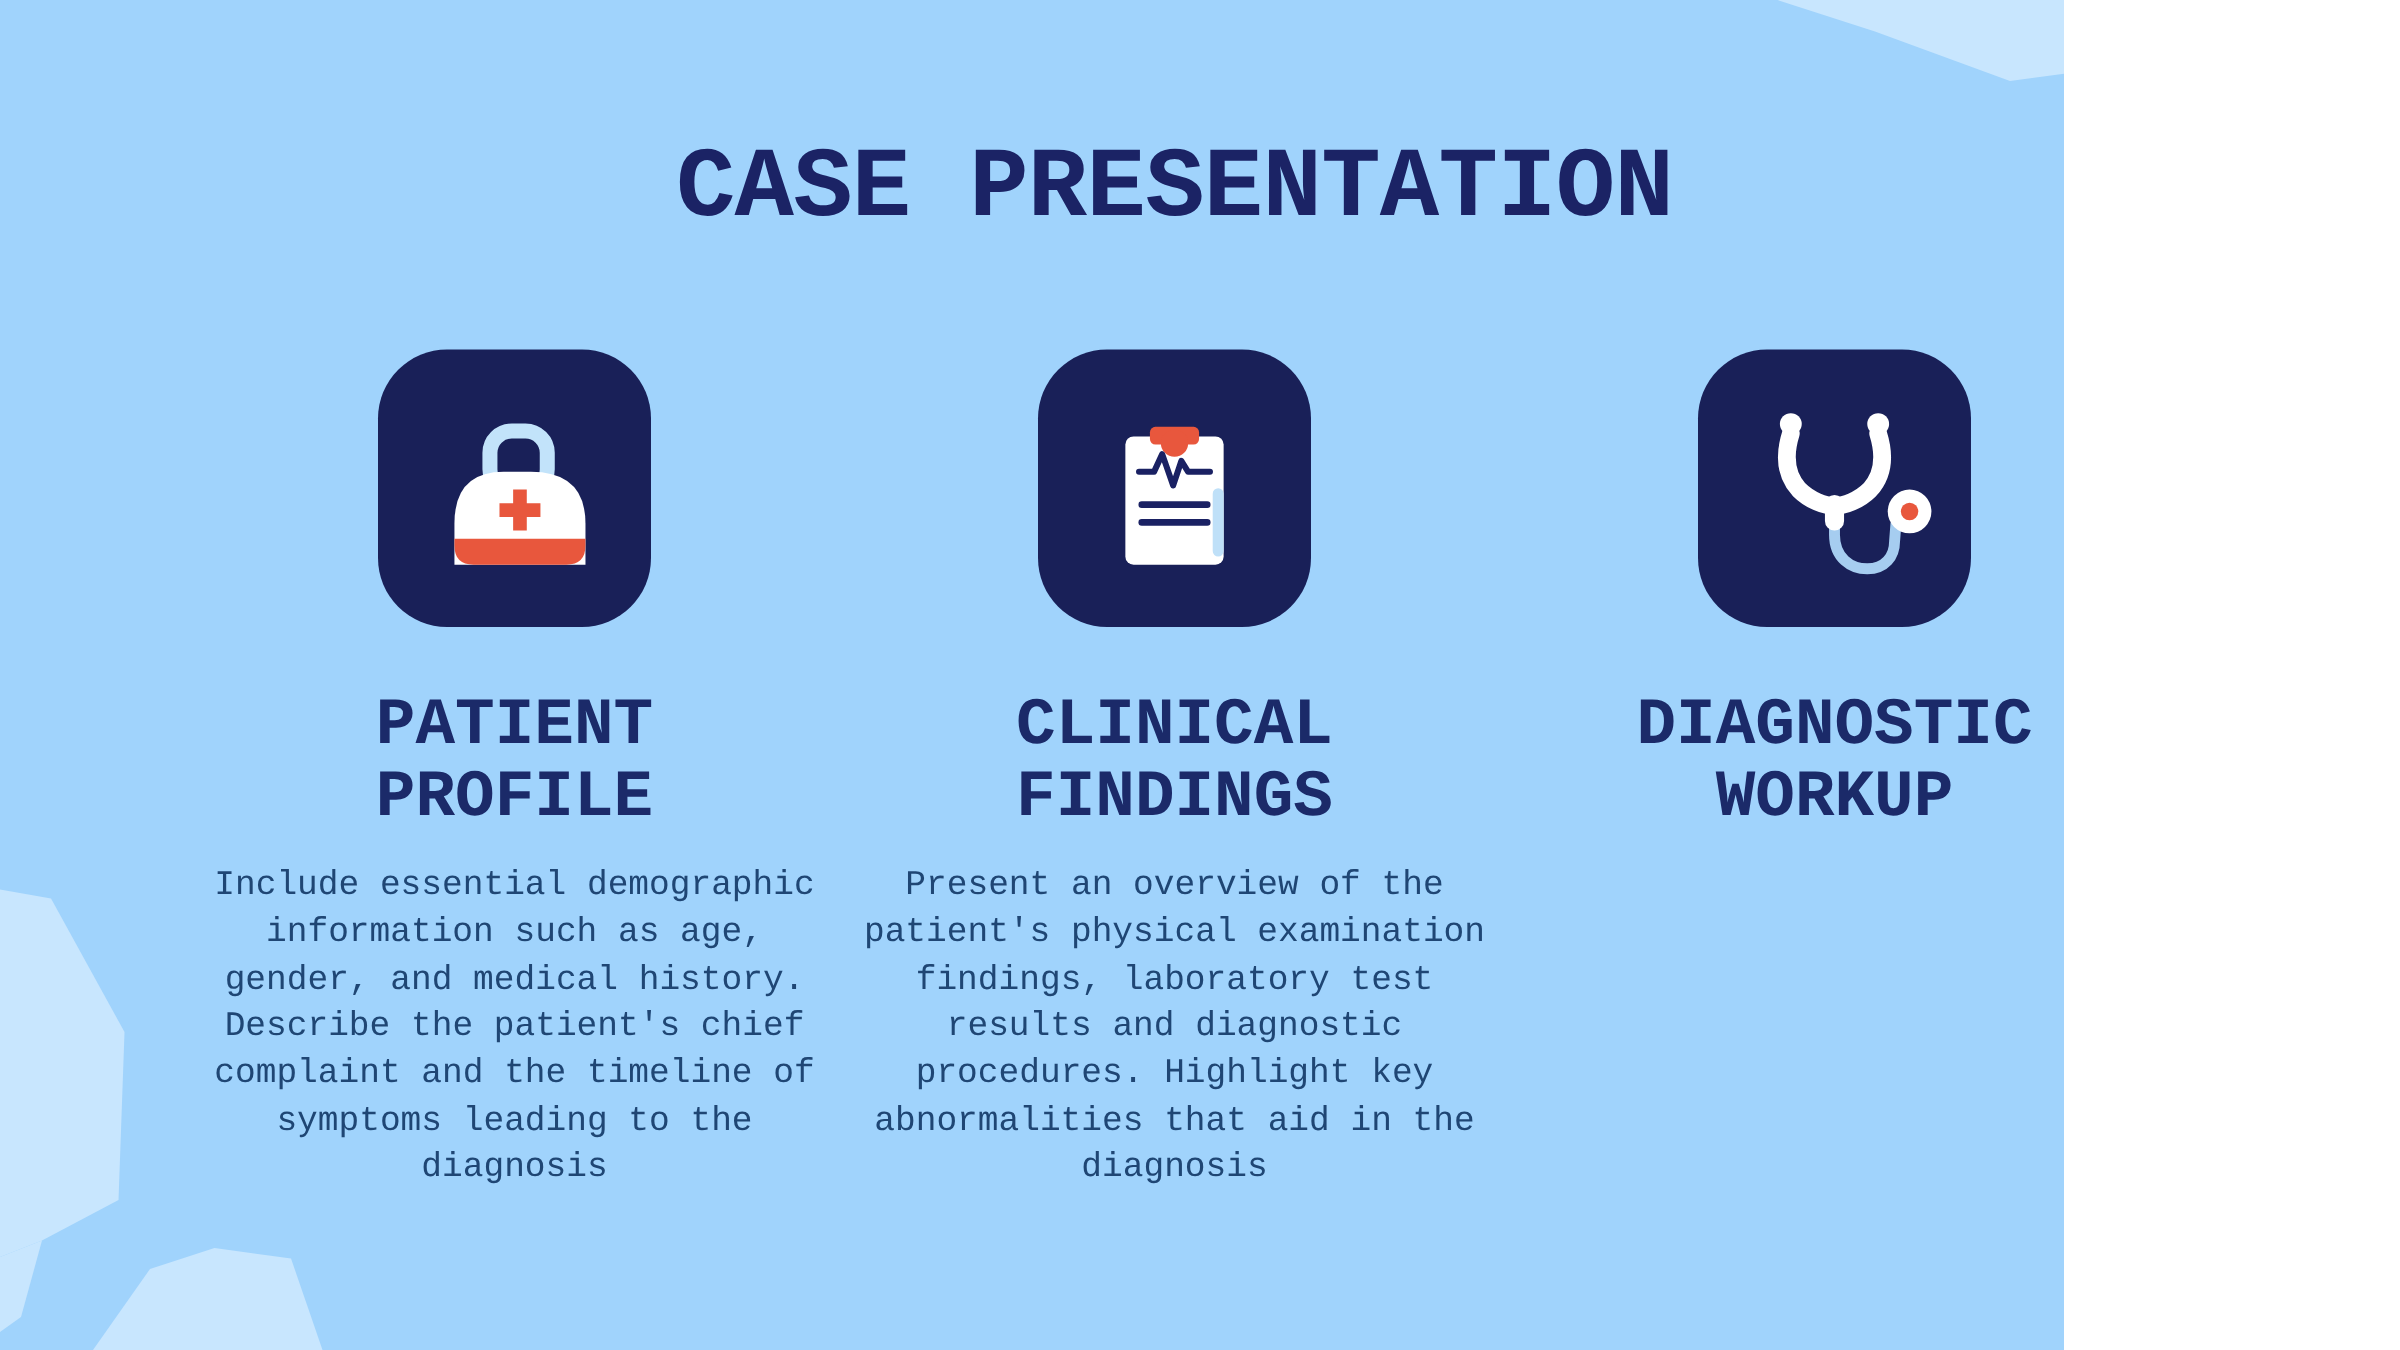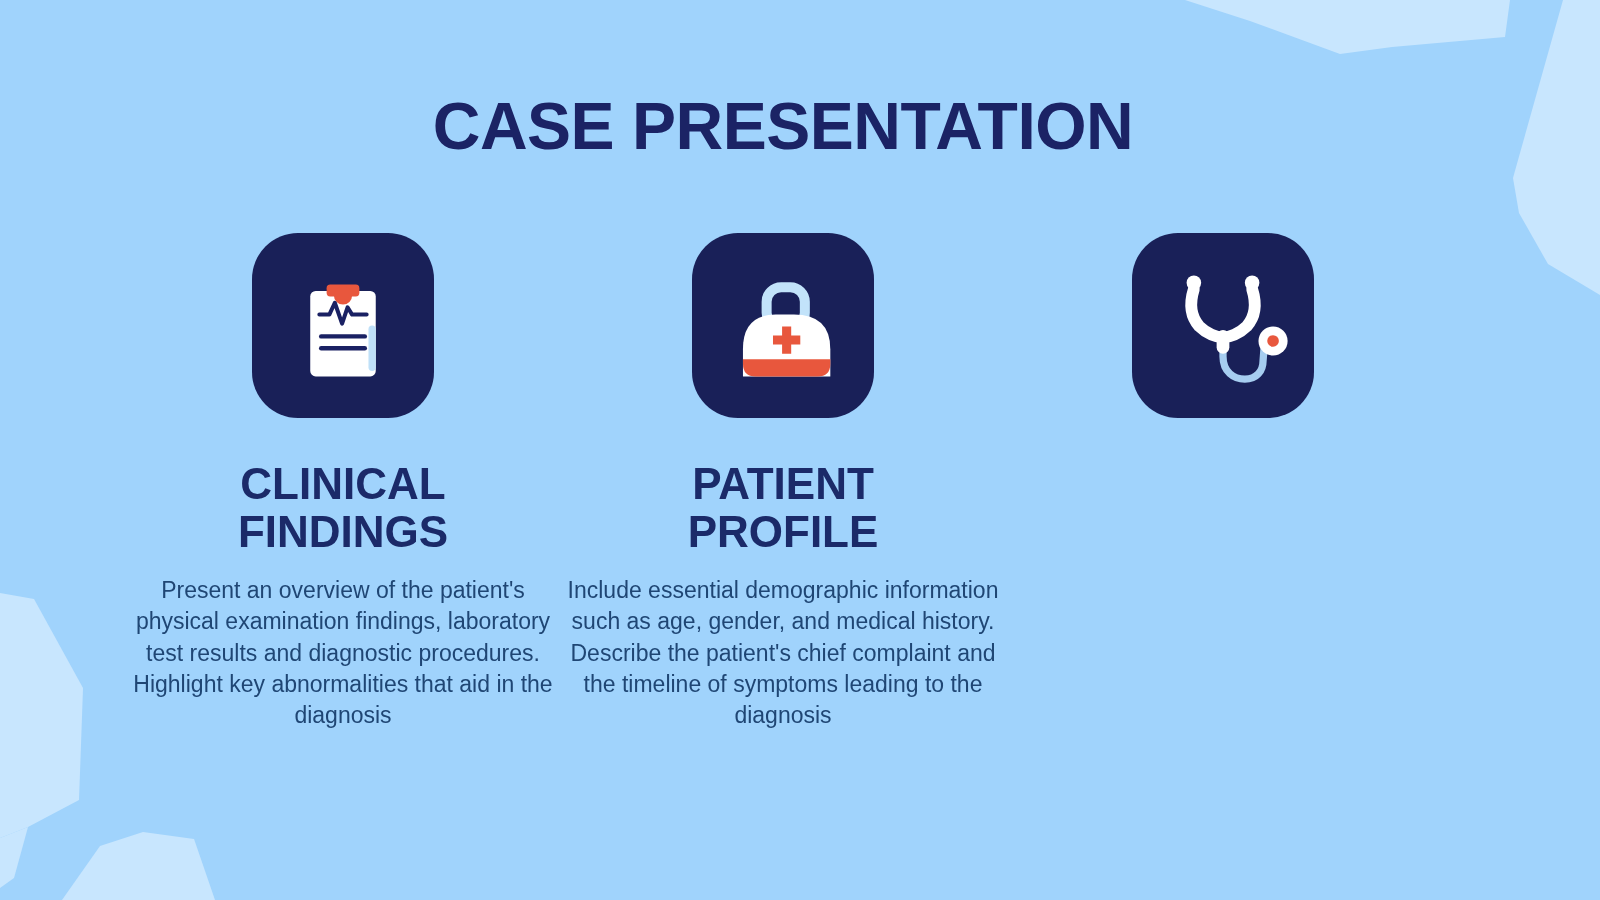--- a/index.html
+++ b/index.html
@@ -1,21 +1,21 @@
 <!DOCTYPE html>
 <html><head>
 <meta charset="utf-8">
 <style>
   html,body{margin:0;padding:0;background:#ffffff;}
   .slide{
     position:relative;
-    width:1600px;height:900px;
+    width:1376px;height:900px;
     background:#A0D3FC;
     overflow:hidden;
-    font-family:Liberation Sans, sans-serif;
+    font-family:Liberation Mono, monospace;
   }
   .bg-shapes{position:absolute;inset:0;width:1600px;height:900px;display:block;}
   .title{
     position:absolute;top:88px;left:123px;width:1320px;
     text-align:center;
     font-size:66px;font-weight:bold;letter-spacing:-0.5px;
     color:#1B2365;
   }
   .columns-row{
     position:absolute;top:233px;left:123px;width:1320px;
@@ -51,59 +51,60 @@
     <polygon fill="#C8E6FE" points="100,846 143,832 194,839 215,900 62,900"></polygon>
   </svg>
 
   <div class="title">CASE PRESENTATION</div>
 
   <div class="columns-row">
     <div class="column">
       <div class="icon-tile">
 
         <svg class="icon-svg" viewBox="0 0 100 100" xmlns="http://www.w3.org/2000/svg" aria-hidden="true">
+          <rect x="41" y="29" width="21" height="22" rx="8" fill="none" stroke="#C2E3FA" stroke-width="5.5"></rect>
+          <path d="M28 78 L28 63 Q28 44 46 44 L56 44 Q76 44 76 63 L76 78 Z" fill="#FFFFFF"></path>
+          <path d="M28 68.5 L76 68.5 L76 71 Q76 78 69 78 L35 78 Q28 78 28 71 Z" fill="#E8573D"></path>
+          <path d="M49.5 50.5 h5 v5 h5 v5 h-5 v5 h-5 v-5 h-5 v-5 h5 z" fill="#E8573D"></path>
+        </svg>
+
+      </div>
+      <div class="col-heading">PATIENT PROFILE</div>
+      <div class="col-body">Include essential demographic information such as age, gender, and medical history. Describe the patient's chief complaint and the timeline of symptoms leading to the diagnosis</div>
+    </div>
+
+    <div class="column">
+      <div class="icon-tile">
+
+        <svg class="icon-svg" viewBox="0 0 100 100" xmlns="http://www.w3.org/2000/svg" aria-hidden="true">
           <rect x="32" y="31" width="36" height="47" rx="3" fill="#FFFFFF"></rect>
           <rect x="64" y="50" width="4" height="25" rx="2" fill="#BFE0F8"></rect>
           <rect x="41" y="27.5" width="18" height="6.5" rx="2" fill="#E8573D"></rect>
           <circle cx="50" cy="33.5" r="5" fill="#E8573D"></circle>
           <polyline points="37,44 42.5,44 45.5,37.5 49.5,49 52.5,40 55,44 63,44" fill="none" stroke="#1A2163" stroke-width="2.2" stroke-linecap="round" stroke-linejoin="round"></polyline>
           <line x1="38" y1="56" x2="62" y2="56" stroke="#1A2163" stroke-width="2.4" stroke-linecap="round"></line>
           <line x1="38" y1="62.5" x2="62" y2="62.5" stroke="#1A2163" stroke-width="2.4" stroke-linecap="round"></line>
         </svg>
 
       </div>
       <div class="col-heading">CLINICAL FINDINGS</div>
       <div class="col-body">Present an overview of the patient's physical examination findings, laboratory test results and diagnostic procedures. Highlight key abnormalities that aid in the diagnosis</div>
     </div>
 
     <div class="column">
       <div class="icon-tile">
 
         <svg class="icon-svg" viewBox="0 0 100 100" xmlns="http://www.w3.org/2000/svg" aria-hidden="true">
-          <rect x="41" y="29" width="21" height="22" rx="8" fill="none" stroke="#C2E3FA" stroke-width="5.5"></rect>
-          <path d="M28 78 L28 63 Q28 44 46 44 L56 44 Q76 44 76 63 L76 78 Z" fill="#FFFFFF"></path>
-          <path d="M28 68.5 L76 68.5 L76 71 Q76 78 69 78 L35 78 Q28 78 28 71 Z" fill="#E8573D"></path>
-          <path d="M49.5 50.5 h5 v5 h5 v5 h-5 v5 h-5 v-5 h-5 v-5 h5 z" fill="#E8573D"></path>
-        </svg>
-
-      </div>
-      <div class="col-heading">PATIENT PROFILE</div>
-      <div class="col-body">Include essential demographic information such as age, gender, and medical history. Describe the patient's chief complaint and the timeline of symptoms leading to the diagnosis</div>
-    </div>
-
-    <div class="column">
-      <div class="icon-tile">
-
-        <svg class="icon-svg" viewBox="0 0 100 100" xmlns="http://www.w3.org/2000/svg" aria-hidden="true">
           <path d="M50 58 L50 67 C50 75.5 56 79.5 62 79.5 C68.5 79.5 72 75 72 69.5 L72.5 63" fill="none" stroke="#A6CDF0" stroke-width="4" stroke-linecap="round"></path>
           <circle cx="34" cy="26.5" r="4" fill="#FFFFFF"></circle>
           <circle cx="66" cy="26.5" r="4" fill="#FFFFFF"></circle>
           <path d="M34 30 C31.5 38 32 45 37 50.5 C41 54.5 46.5 56.5 50 56.5 C53.5 56.5 59 54.5 63 50.5 C68 45 68.5 38 66 30" fill="none" stroke="#FFFFFF" stroke-width="6.5" stroke-linecap="round"></path>
           <path d="M50 56 L50 62" fill="none" stroke="#FFFFFF" stroke-width="7" stroke-linecap="round"></path>
           <circle cx="77.5" cy="58.5" r="8" fill="#FFFFFF"></circle>
           <circle cx="77.5" cy="58.5" r="3.2" fill="#E8573D"></circle>
         </svg>
 
       </div>
+      <div class="col-heading">DIAGNOSTIC WORKUP</div>
     </div>
   </div>
 
 </div>
 
 </body></html>

